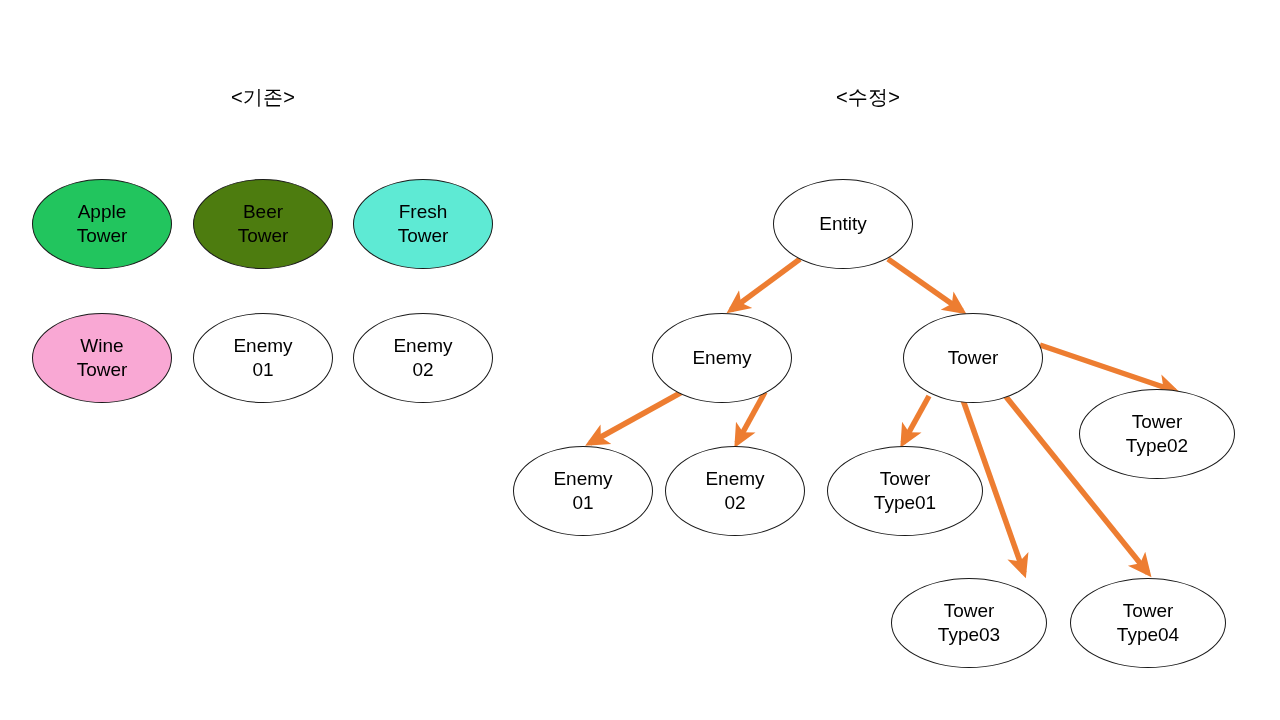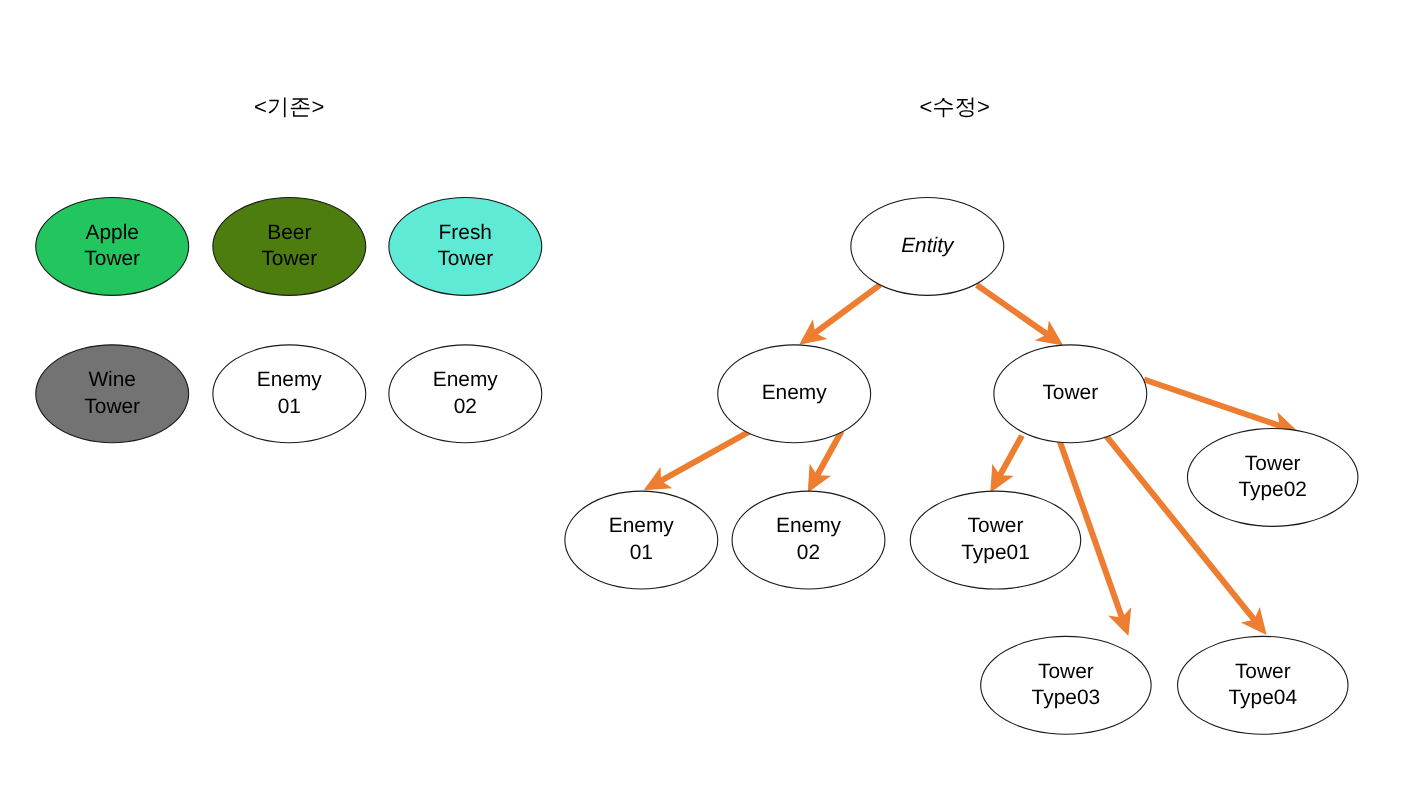--- a/index.html
+++ b/index.html
@@ -85,29 +85,29 @@
       <div class="section-title" style="left: 263px; top: 97px;">&lt;기존&gt;</div>
       <div class="section-title" style="left: 868px; top: 97px;">&lt;수정&gt;</div>
     </div>
   <div id="before-layer">
       <div class="node" style="left: 102px; top: 224px; width: 140px; height: 90px; border-color: rgb(26, 26, 26); background: #22c55e;">Apple
 Tower</div>
       <div class="node" style="left: 263px; top: 224px; width: 140px; height: 90px; border-color: rgb(26, 26, 26); background: #4d7c0f;">Beer
 Tower</div>
       <div class="node" style="left: 423px; top: 224px; width: 140px; height: 90px; border-color: rgb(26, 26, 26); background: #5eead4;">Fresh
 Tower</div>
-      <div class="node" style="left: 102px; top: 358px; width: 140px; height: 90px; border-color: rgb(26, 26, 26); background: #737373;">Wine
+      <div class="node" style="left: 102px; top: 358px; width: 140px; height: 90px; border-color: rgb(26, 26, 26); background: #f9a8d4;">Wine
 Tower</div>
       <div class="node" style="left: 263px; top: 358px; width: 140px; height: 90px; border-color: rgb(26, 26, 26); background: rgb(255, 255, 255);">Enemy
 01</div>
       <div class="node" style="left: 423px; top: 358px; width: 140px; height: 90px; border-color: rgb(26, 26, 26); background: rgb(255, 255, 255);">Enemy
 02</div>
     </div>
   <div id="after-layer">
-      <div class="node" style="left: 843px; top: 224px; width: 140px; height: 90px; border-color: rgb(26, 26, 26); background: rgb(255, 255, 255); font-style: italic;">Entity</div>
+      <div class="node" style="left: 843px; top: 224px; width: 140px; height: 90px; border-color: rgb(26, 26, 26); background: rgb(255, 255, 255);">Entity</div>
       <div class="node" style="left: 722px; top: 358px; width: 140px; height: 90px; border-color: rgb(26, 26, 26); background: rgb(255, 255, 255);">Enemy</div>
       <div class="node" style="left: 973px; top: 358px; width: 140px; height: 90px; border-color: rgb(26, 26, 26); background: rgb(255, 255, 255);">Tower</div>
       <div class="node" style="left: 583px; top: 491px; width: 140px; height: 90px; border-color: rgb(26, 26, 26); background: rgb(255, 255, 255);">Enemy
 01</div>
       <div class="node" style="left: 735px; top: 491px; width: 140px; height: 90px; border-color: rgb(26, 26, 26); background: rgb(255, 255, 255);">Enemy
 02</div>
       <div class="node" style="left: 905px; top: 491px; width: 156px; height: 90px; border-color: rgb(26, 26, 26); background: rgb(255, 255, 255);">Tower
 Type01</div>
       <div class="node" style="left: 1157px; top: 434px; width: 156px; height: 90px; border-color: rgb(26, 26, 26); background: rgb(255, 255, 255);">Tower
 Type02</div>

